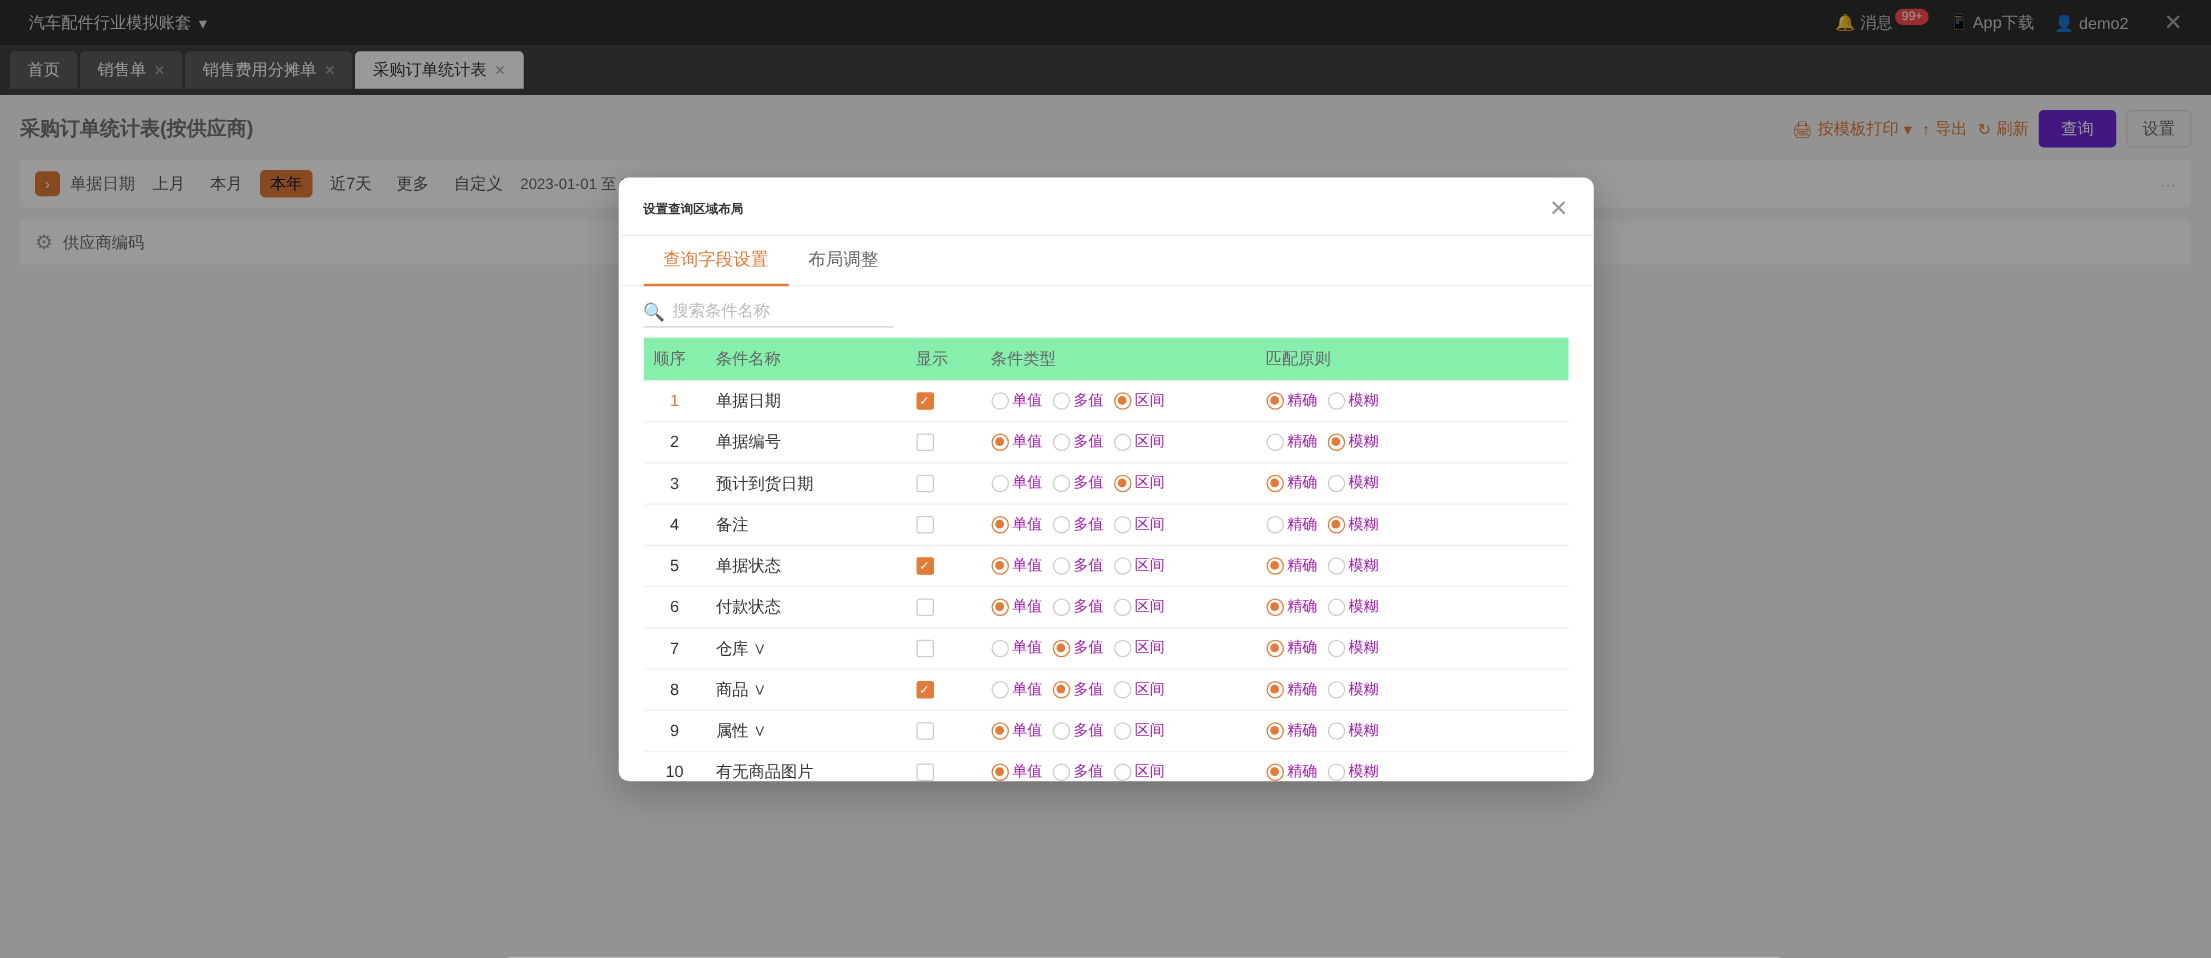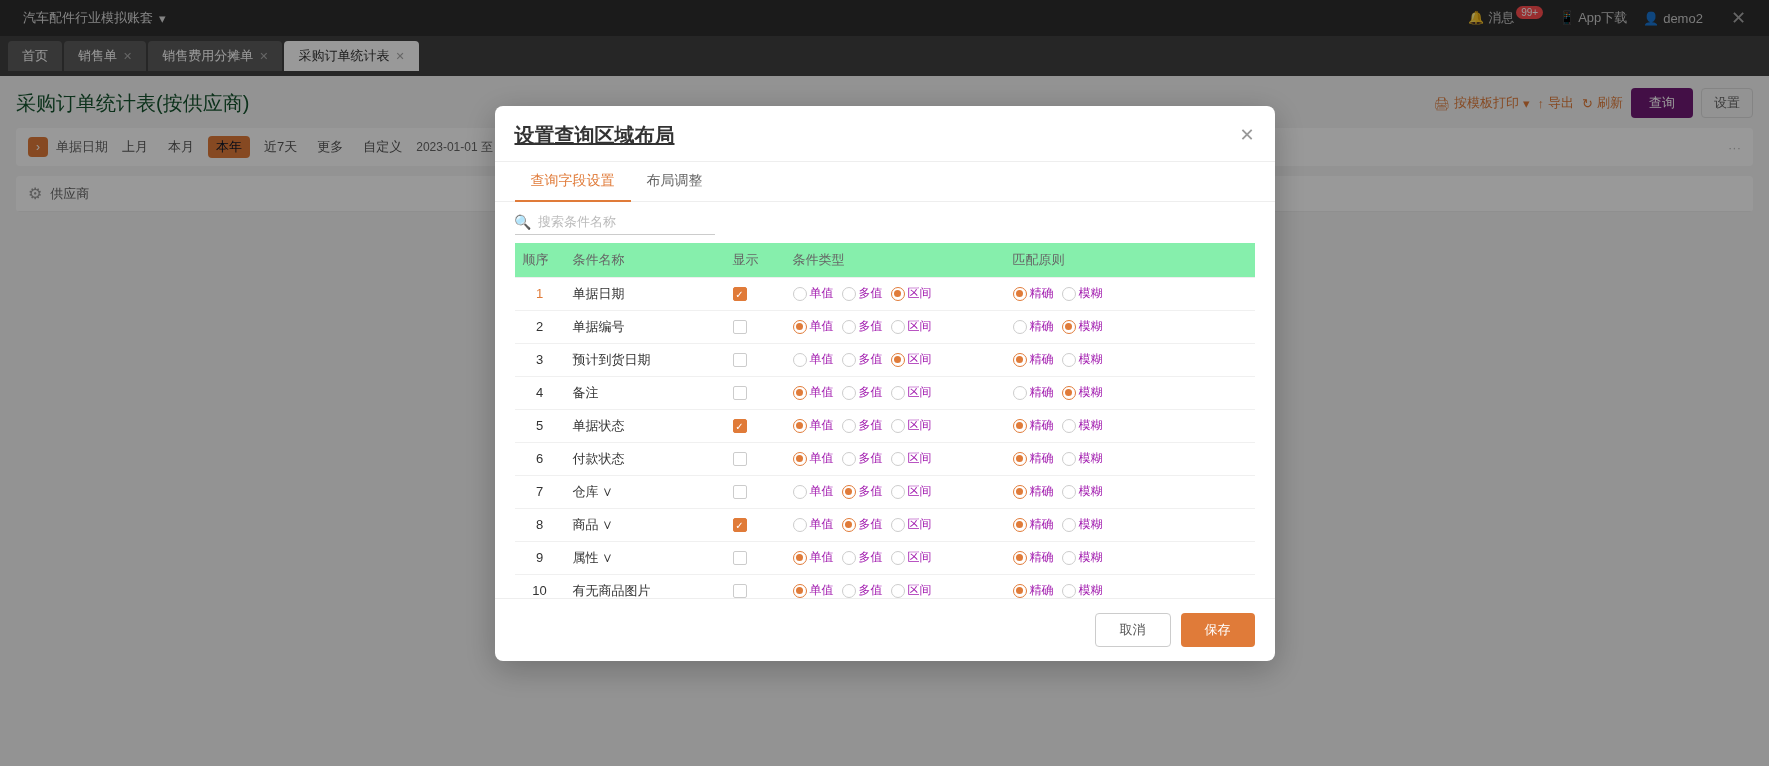--- a/index.html
+++ b/index.html
@@ -54,28 +54,28 @@
       padding: 12px 16px;
       position: relative;
     }
 
     .page-header {
       display: flex;
       justify-content: space-between;
       align-items: center;
       margin-bottom: 10px;
     }
-    .page-title { font-size: 20px; font-weight: normal; color: #14532d; }
+    .page-title { font-size: 16px; font-weight: bold; color: #737373; }
     .page-actions { display: flex; gap: 8px; align-items: center; }
     .btn-print, .btn-export, .btn-refresh {
       display: flex; align-items: center; gap: 4px;
       background: none; border: none; cursor: pointer; color: #e07b39; font-size: 13px;
     }
     .btn-query {
-      background: #701a75; color: #fff; border: none; border-radius: 4px;
+      background: #6d28d9; color: #fff; border: none; border-radius: 4px;
       padding: 6px 18px; cursor: pointer; font-size: 13px;
     }
     .btn-set {
       background: none; border: 1px solid #ddd; border-radius: 4px;
       padding: 5px 12px; cursor: pointer; font-size: 13px; color: #666;
     }
 
     
     .filter-bar {
       background: #fff;
@@ -137,21 +137,21 @@
       display: flex;
       flex-direction: column;
     }
     .modal-header {
       display: flex;
       align-items: center;
       justify-content: space-between;
       padding: 16px 20px 12px;
       border-bottom: 1px solid #eee;
     }
-    .modal-title { font-size: 20px; font-weight: bold; color: #333; text-decoration: underline; }
+    .modal-title { font-size: 10px; font-weight: bold; color: #333; }
     .modal-close {
       background: none; border: none; cursor: pointer; font-size: 18px; color: #999;
       line-height: 1;
     }
 
     
     .modal-tabs {
       display: flex;
       gap: 0;
       padding: 0 20px;
@@ -346,21 +346,20 @@
     <button class="date-btn">近7天</button>
     <button class="date-btn">更多</button>
     <button class="date-btn">自定义</button>
     <span class="date-range-text">2023-01-01 至 2023-12-31</span>
     <span style="margin-left:auto;color:#bbb;cursor:pointer;">···</span>
   </div>
 
   <div class="table-area">
     <div class="table-header">
       <span class="gear-icon">⚙</span>
-      <span class="col-header">供应商</span>
       <span class="col-header">供应商编码</span>
     </div>
   </div>
 </div>
 
 <div class="modal-overlay">
   <div class="modal">
 
     <div class="modal-header">
       <span class="modal-title">设置查询区域布局</span>
@@ -689,18 +688,14 @@
             <label class="radio-option">
                 <span class="radio-circle"></span>
                 <span class="radio-label">模糊</span>
               </label>
           </div>
         </div>
 
       </div>
     </div>
 
-    <div class="modal-footer">
-      <button class="btn-cancel">取消</button>
-      <button class="btn-save">保存</button>
-    </div>
   </div>
 </div>
 
 </body></html>

